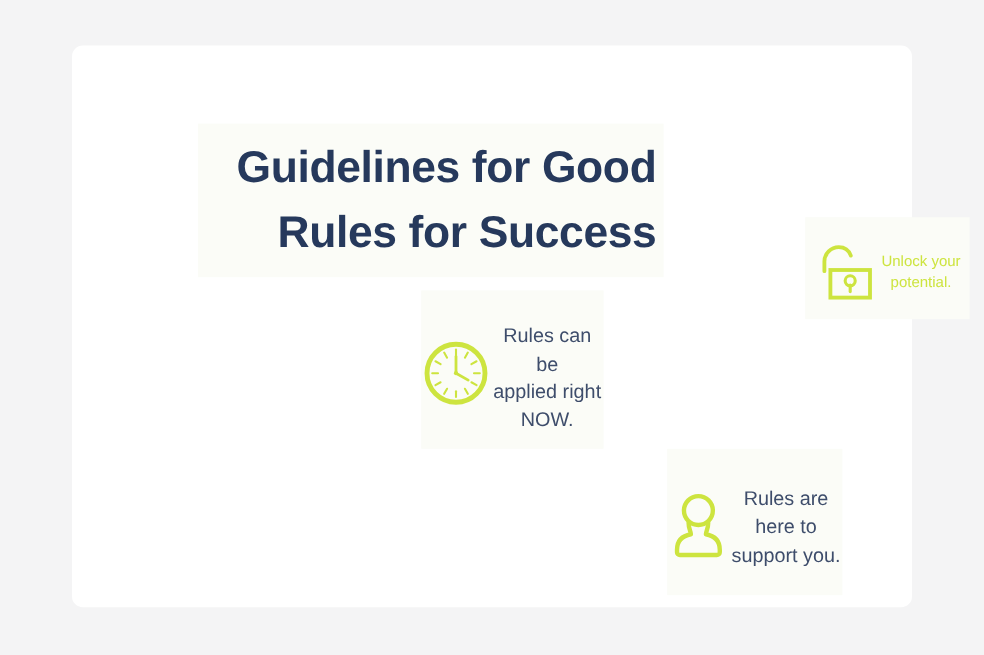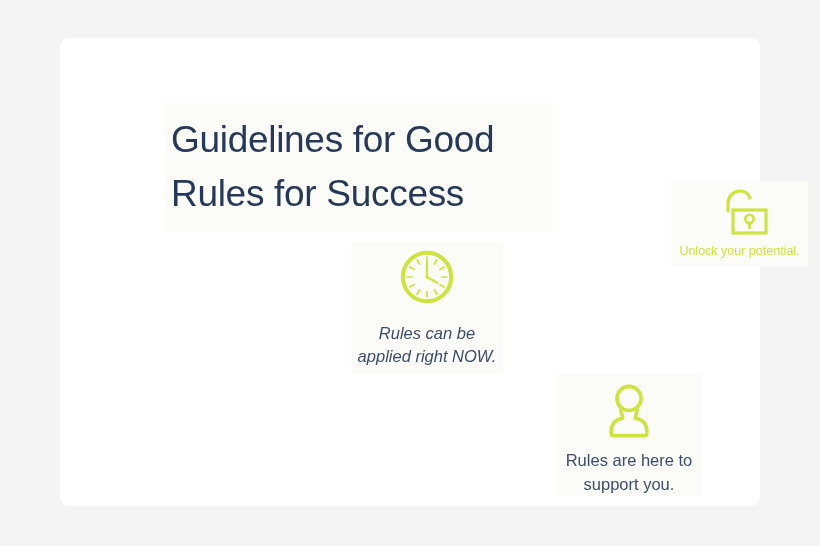--- a/index.html
+++ b/index.html
@@ -42,31 +42,31 @@
     top: 65px;
     width: 388px;
     height: 128px;
     display: flex;
     align-items: center;
     justify-content: center;
   }
   .title-text {
     color: #26395c;
     font-size: 37px;
-    font-weight: normal;
+    font-weight: bold;
     line-height: 1.45;
-    text-align: left;
+    text-align: right;
     letter-spacing: -0.3px;
     padding: 0 6px;
   }
 
   
   .feature {
     display: flex;
-    flex-direction: column;
+    flex-direction: row;
     align-items: center;
   }
   .feature-caption {
     color: #3e4d6b;
     font-size: 16.5px;
     line-height: 1.42;
     text-align: center;
     white-space: pre-line;
   }
 
@@ -89,21 +89,21 @@
 
   
   .block-clock {
     left: 291px;
     top: 204px;
     width: 152px;
     height: 132px;
     justify-content: flex-start;
   }
   .block-clock .icon-wrap { margin-top: 6px; }
-  .block-clock .feature-caption { margin-top: 16px; font-style: italic; }
+  .block-clock .feature-caption { margin-top: 16px; }
 
   
   .block-anchor {
     left: 103px;
     top: 346px;
     width: 149px;
     height: 117px;
     justify-content: flex-start;
   }
   .block-anchor .icon-wrap { margin-top: 10px; }

